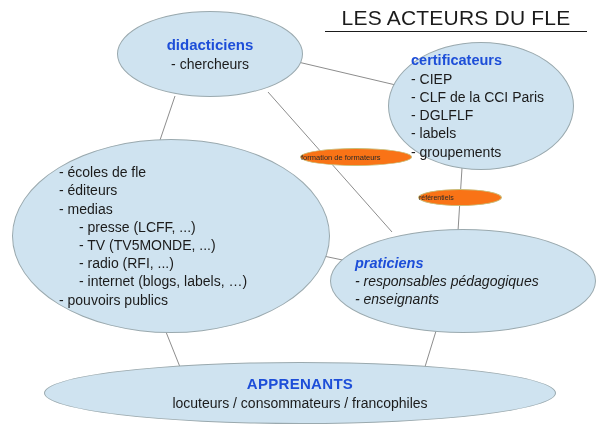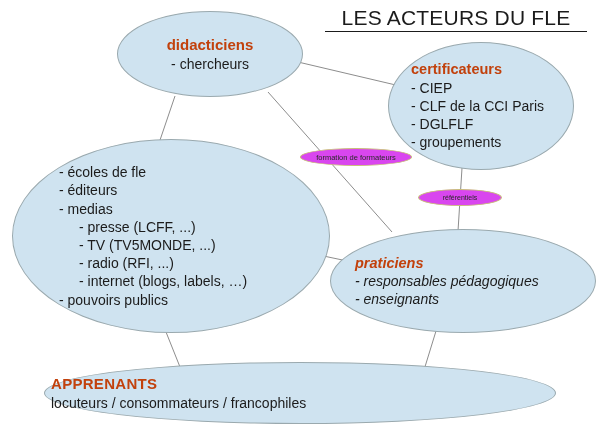--- a/index.html
+++ b/index.html
@@ -51,21 +51,21 @@
     color: #1b1b1b;
     letter-spacing: 0.2px;
     text-align: center;
     border-bottom: 1.5px solid #1b1b1b;
     padding-bottom: 1px;
     white-space: nowrap;
   }
   .head {
     font-weight: bold;
     font-size: 14.5px;
-    color: #c2410c;
+    color: #1d4ed8;
     line-height: 1.28;
   }
   .item {
     font-size: 14px;
     color: #1b1b1b;
     line-height: 1.3;
     white-space: nowrap;
   }
   .item.sub {
     padding-left: 20px;
@@ -88,39 +88,38 @@
   }
   #node-promoteurs .body { padding-left: 46px; }
 
   #node-praticiens {
     left: 330px; top: 229px; width: 266px; height: 104px; font-style: italic;
   }
   #node-praticiens .body { padding-left: 24px; }
 
   #node-apprenants {
     left: 44px; top: 362px; width: 512px; height: 62px;
-    text-align: left;
+    text-align: center;
   }
   #node-apprenants .head { font-size: 15px; letter-spacing: 0.3px; }
   #node-apprenants .sub-line {
     font-size: 14px;
     color: #1b1b1b;
     line-height: 1.3;
   }
 
   
   .edge-label {
     position: absolute;
     z-index: 3;
-    background: #d946ef;
+    background: #f97316;
     border: 1px solid #c8bd78;
     border-radius: 50%;
     display: flex;
     align-items: center;
-    justify-content: center;
     font-size: 7.5px;
     color: #2a2a2a;
     white-space: nowrap;
     box-sizing: border-box;
   }
   #label-formation {
     left: 300px; top: 148px; width: 112px; height: 18px;
   }
   #label-referentiels {
     left: 418px; top: 189px; width: 84px; height: 17px;
@@ -159,20 +158,21 @@
       <div class="item">- chercheurs</div>
     </div>
   </div>
 
   <div class="node" id="node-certificateurs">
     <div class="body">
       <div class="head">certificateurs</div>
       <div class="item">- CIEP</div>
       <div class="item">- CLF de la CCI Paris</div>
       <div class="item">- DGLFLF</div>
+      <div class="item">- labels</div>
       <div class="item">- groupements</div>
     </div>
   </div>
 
   <div class="node" id="node-promoteurs">
     <div class="body">
       <div class="item">- écoles de fle</div>
       <div class="item">- éditeurs</div>
       <div class="item">- medias</div>
       <div class="item sub">- presse (LCFF, ...)</div>

